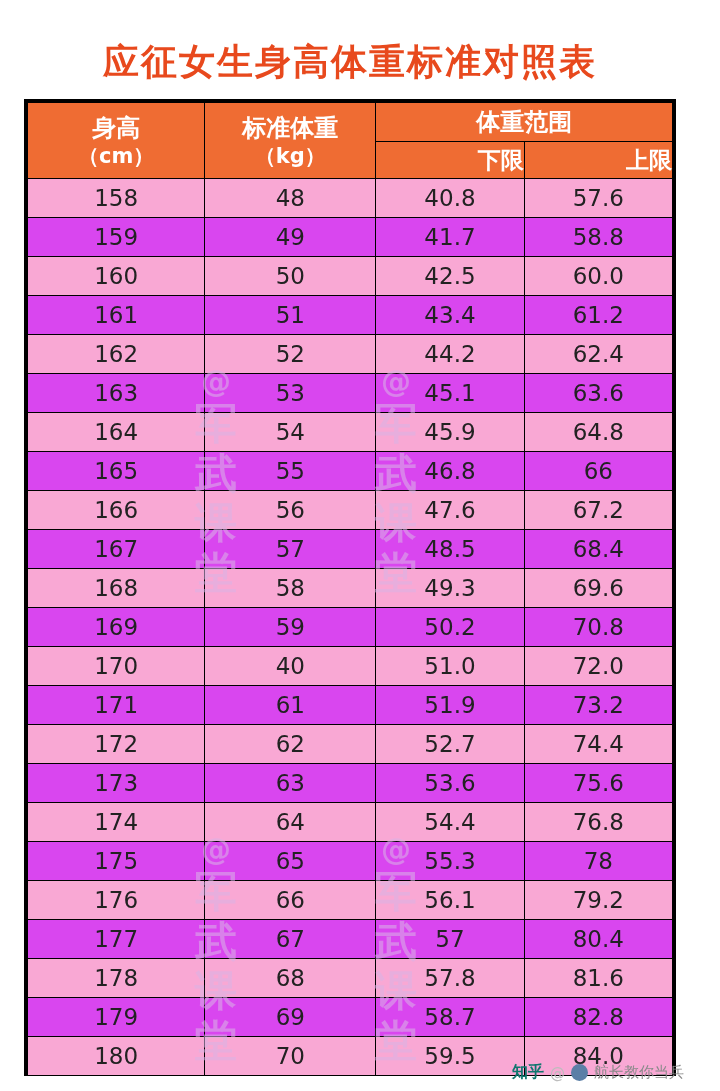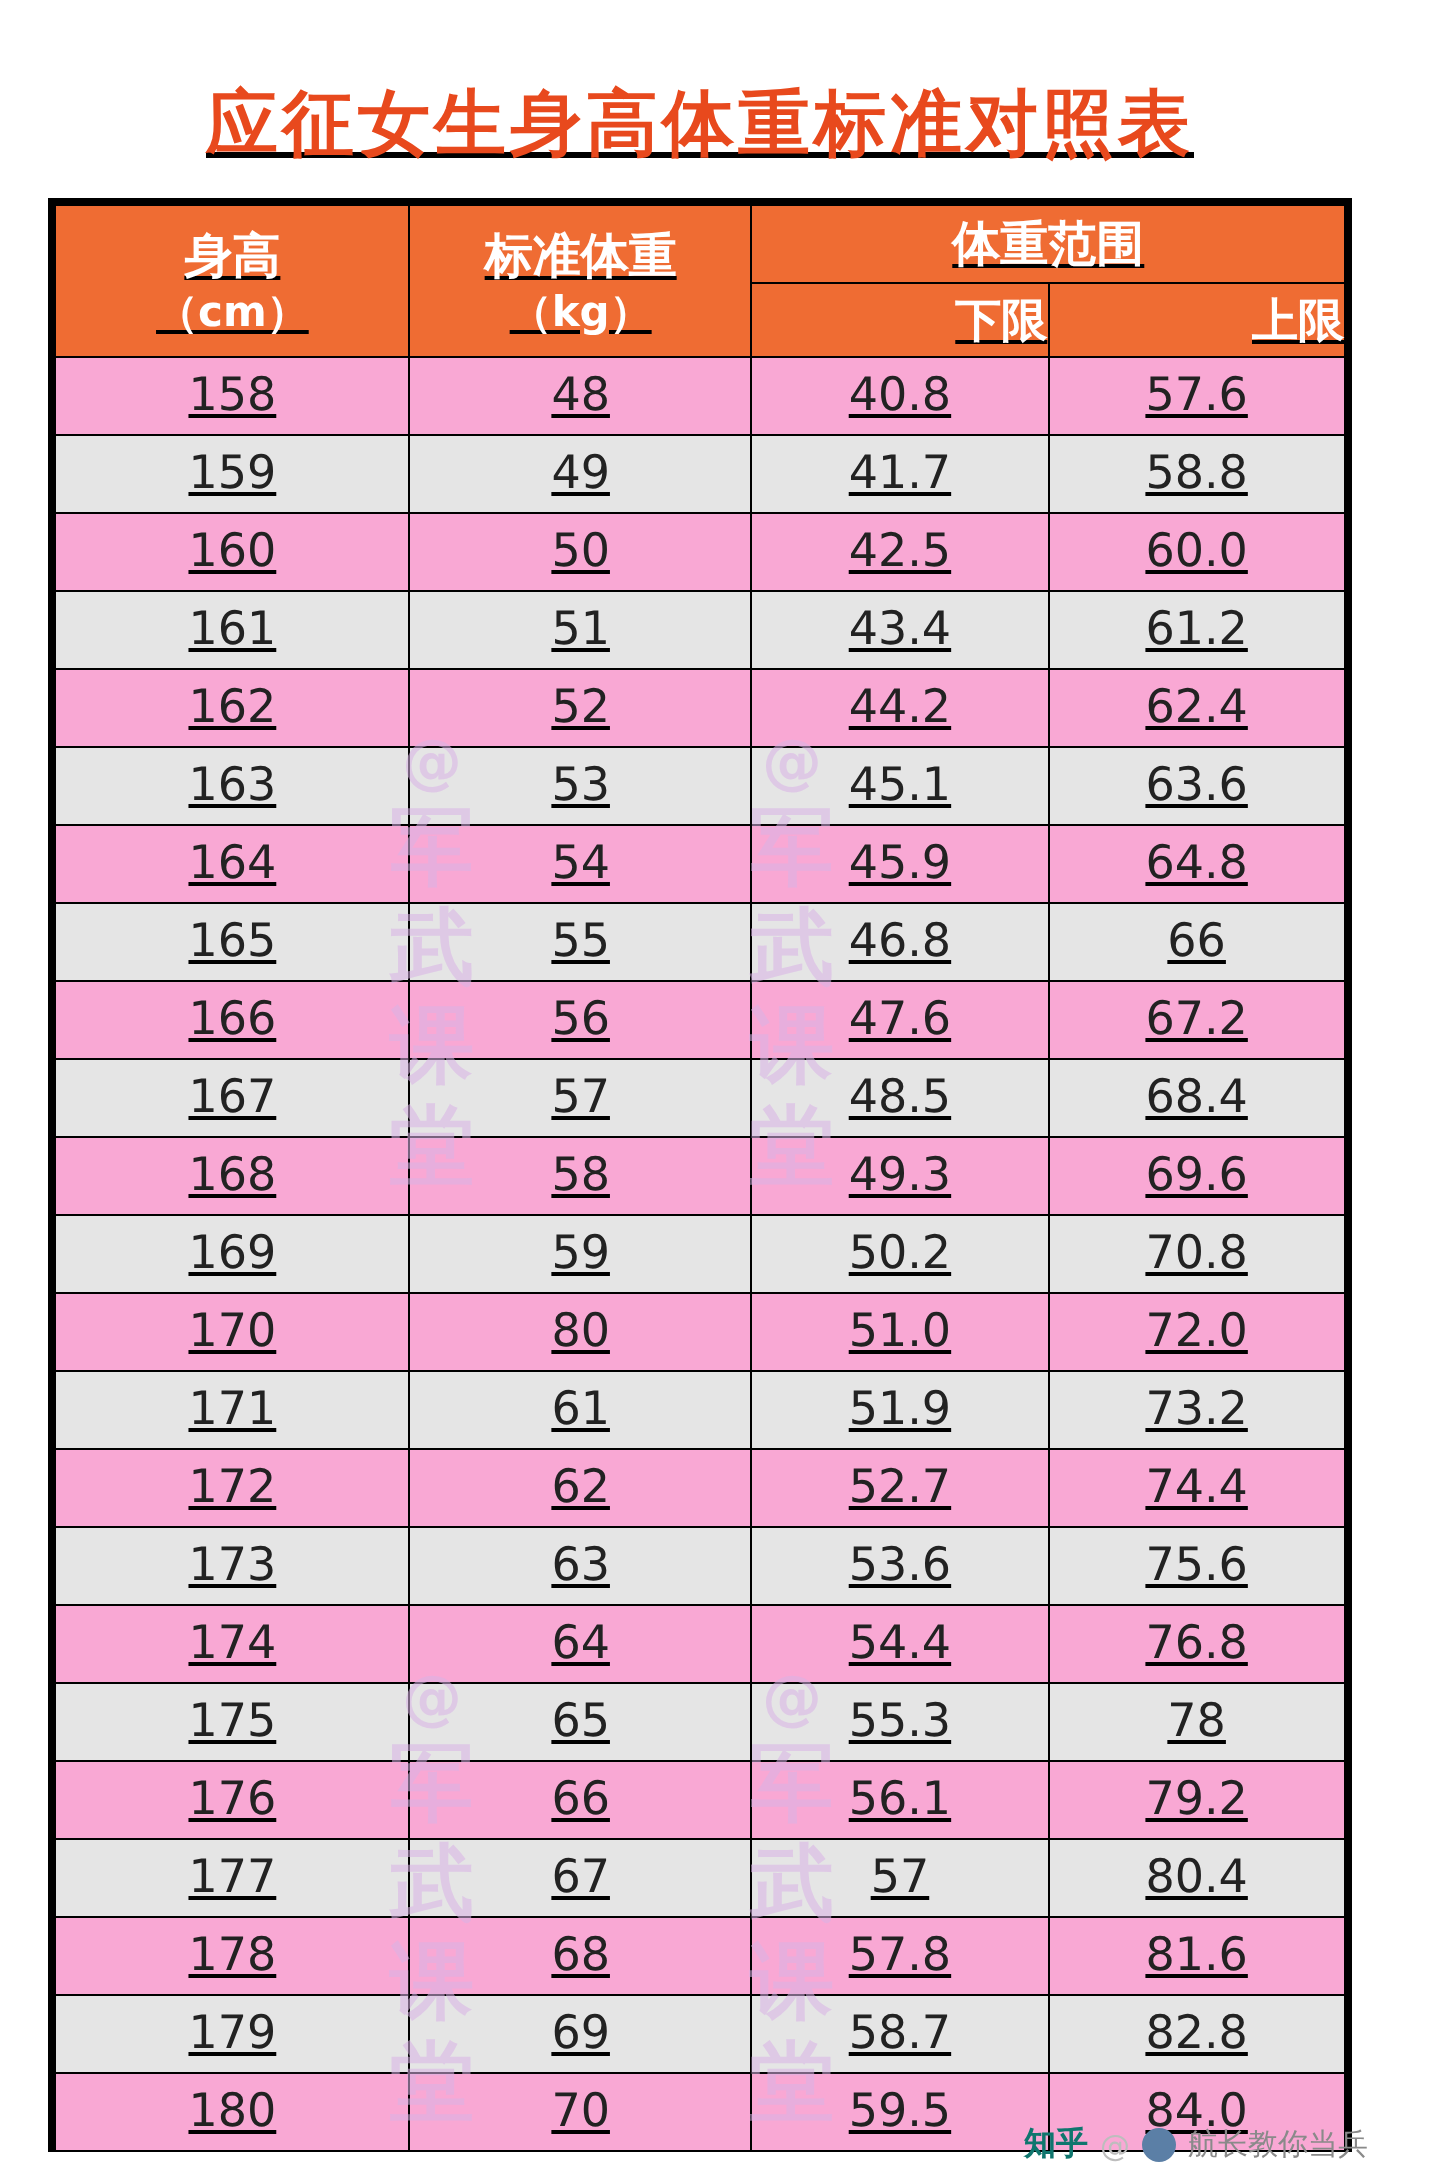--- a/index.html
+++ b/index.html
@@ -12,21 +12,20 @@
     background: #ffffff;
     font-family: "Liberation Sans", sans-serif;
     overflow: hidden;
     position: relative;
   }
   .page {
     position: relative;
     width: 700px;
     height: 1091px;
     box-sizing: border-box;
-    text-decoration: underline;
   }
   .title {
     text-align: center;
     color: #e8491d;
     font-size: 36px;
     font-weight: bold;
     letter-spacing: 2px;
     padding-top: 38px;
     padding-bottom: 12px;
     font-family: "DejaVu Sans", "Liberation Sans", sans-serif;
@@ -64,21 +63,21 @@
     height: 36px;
     text-align: right;
   }
   th .unit {
     display: block;
     font-size: 21px;
     font-weight: bold;
     margin-top: -2px;
   }
   .row-alt td {
-    background: #e5e5e5;
+    background: #d946ef;
   }
   .row-plain td {
     background: #f9a8d4;
   }
   .wm {
     position: absolute;
     color: #d9b3e6;
     opacity: 0.55;
     font-weight: bold;
     font-family: "DejaVu Sans", "Liberation Sans", sans-serif;
@@ -221,21 +220,21 @@
             <td>69.6</td>
           </tr>
           <tr class="row-alt">
             <td>169</td>
             <td>59</td>
             <td>50.2</td>
             <td>70.8</td>
           </tr>
           <tr class="row-plain">
             <td>170</td>
-            <td>80</td>
+            <td>40</td>
             <td>51.0</td>
             <td>72.0</td>
           </tr>
           <tr class="row-alt">
             <td>171</td>
             <td>61</td>
             <td>51.9</td>
             <td>73.2</td>
           </tr>
           <tr class="row-plain">

